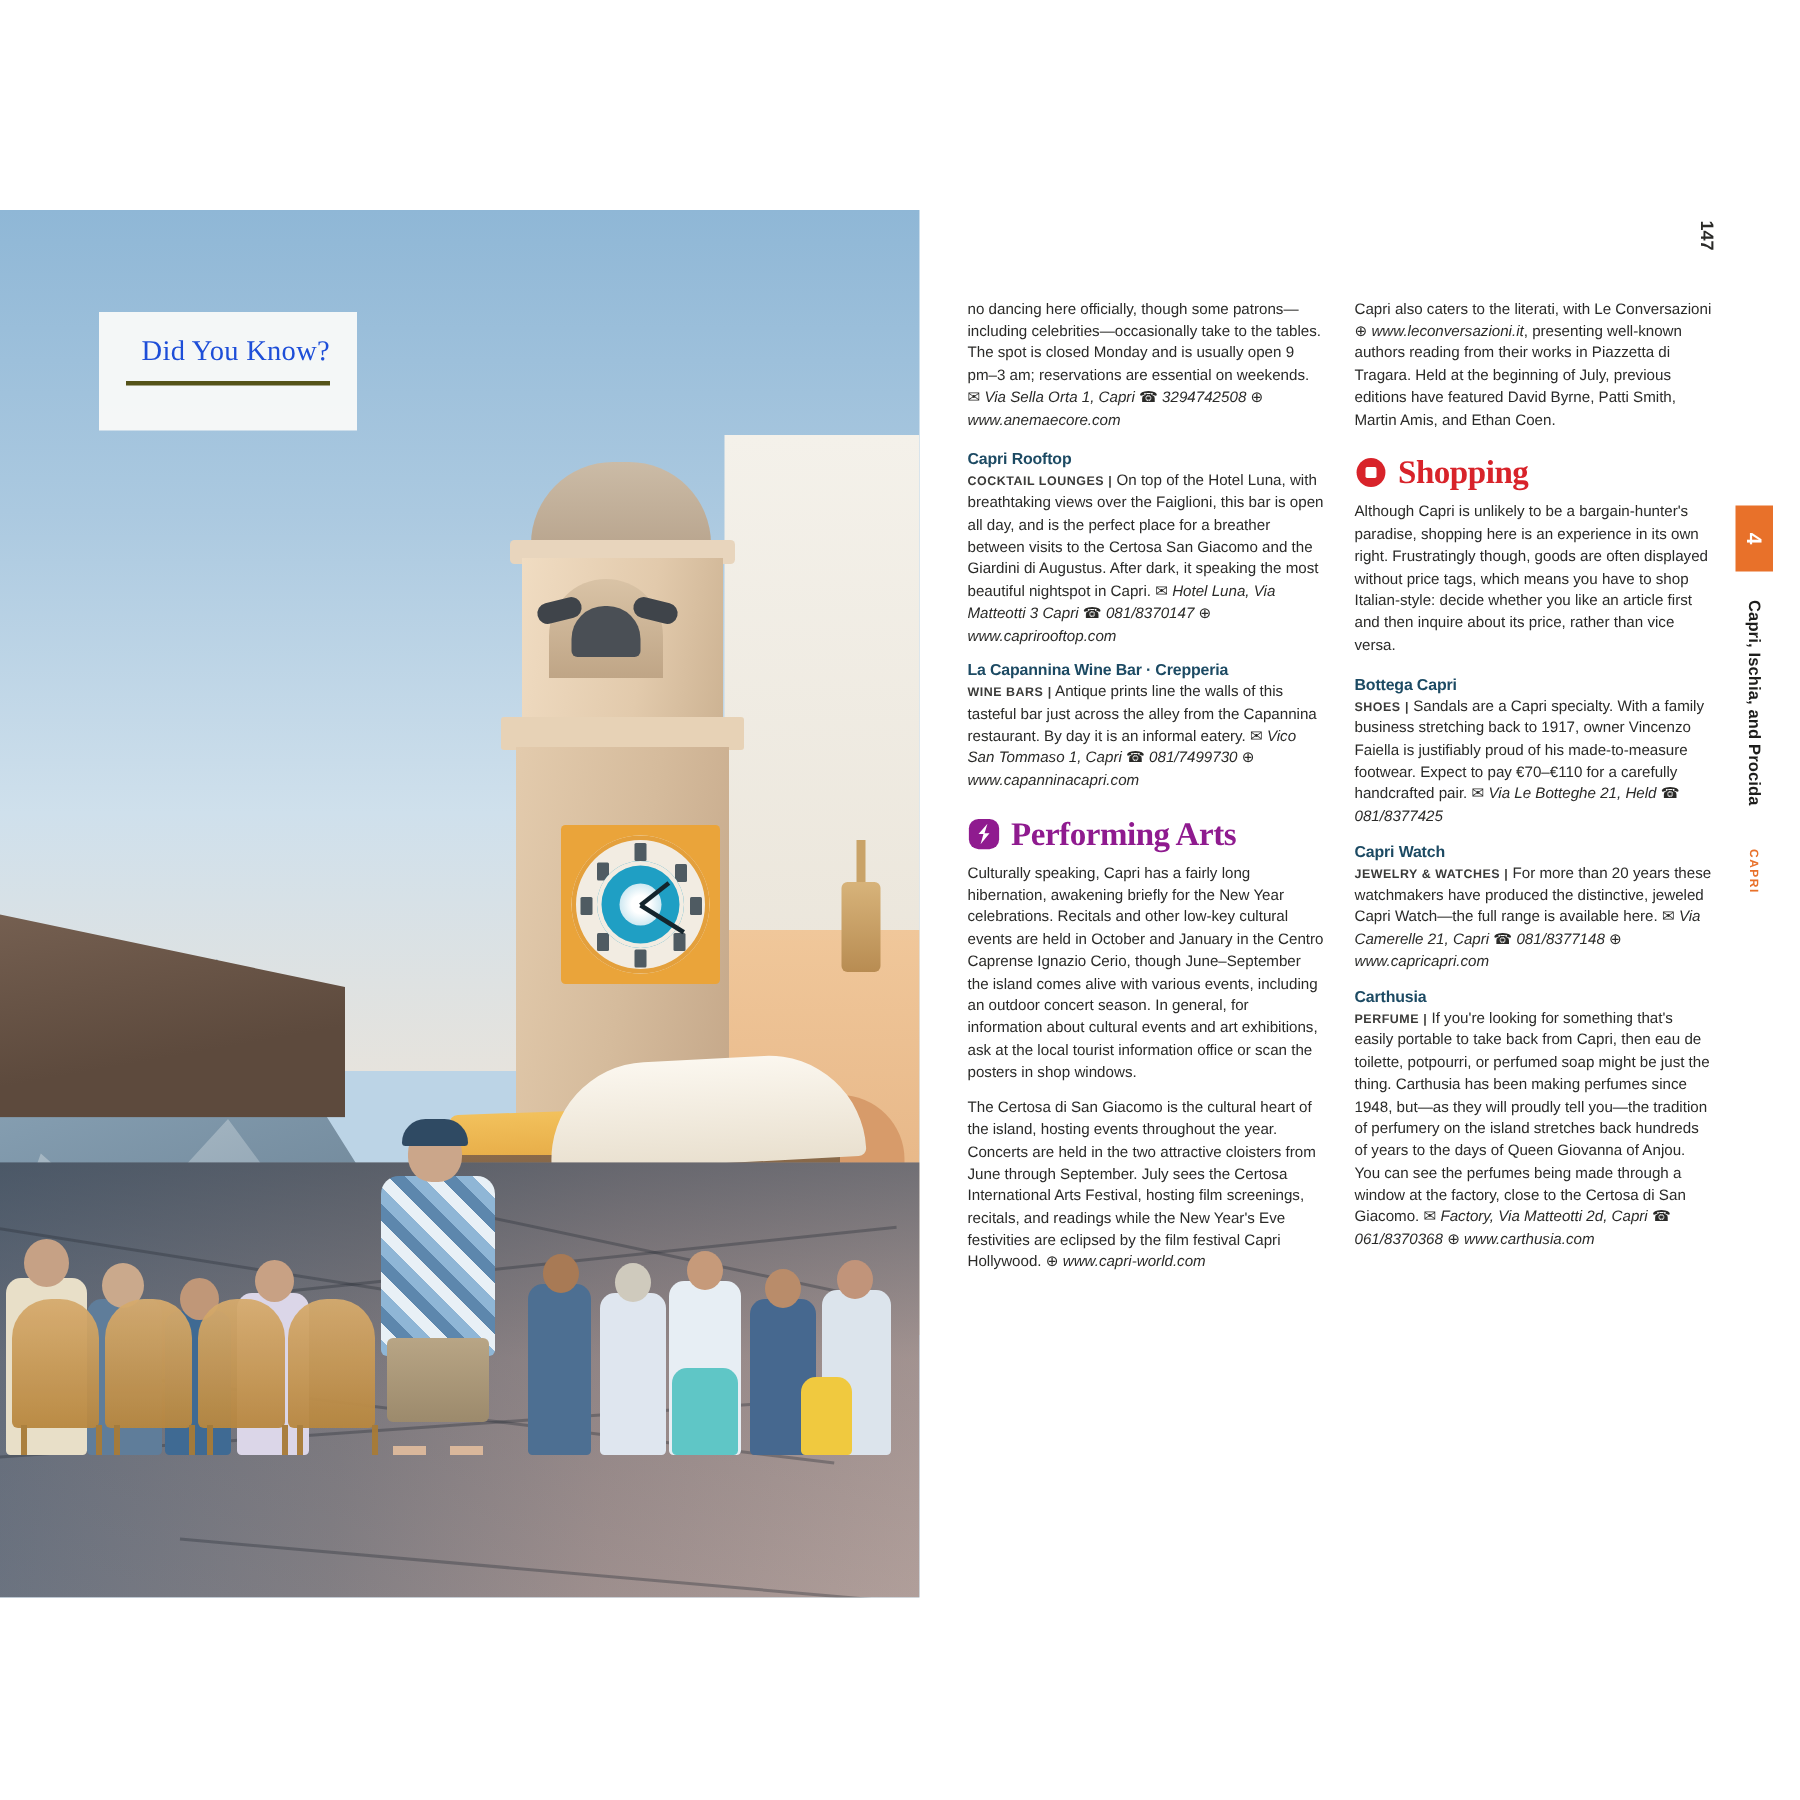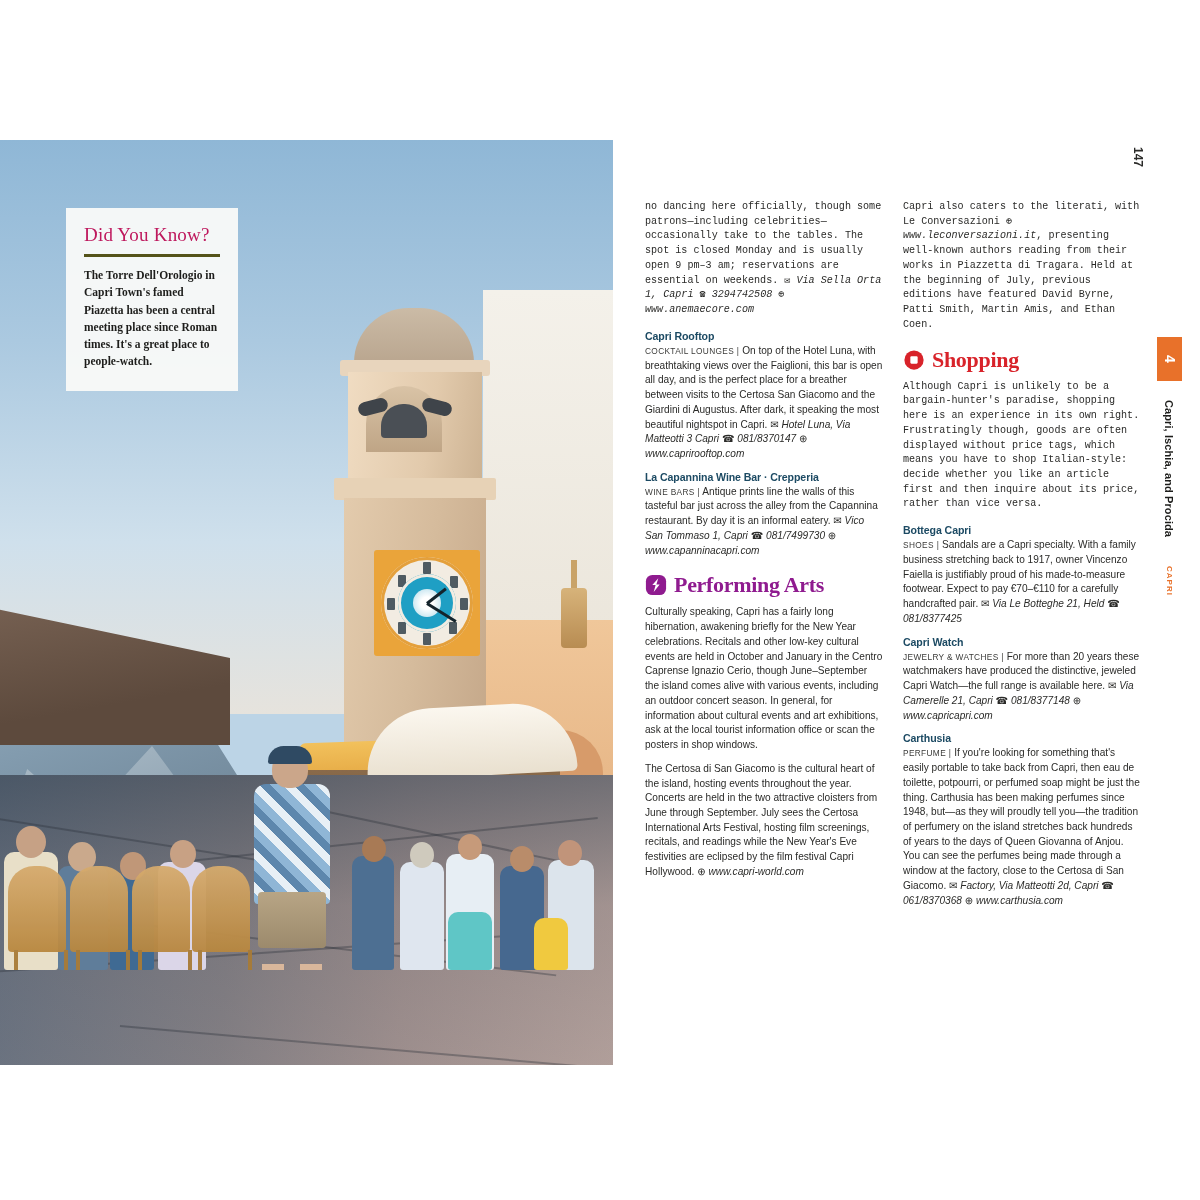--- a/index.html
+++ b/index.html
@@ -331,22 +331,23 @@
     width: 172px;
     background: rgba(251,251,249,.93);
     padding: 16px 18px 20px 18px;
     box-sizing: border-box;
   }
   #dyk h3 {
     margin: 0 0 8px 0;
     font-family: "Liberation Serif", serif;
     font-size: 19px;
     font-weight: 400;
-    color: #be185d;
+    color: #1d4ed8;
     letter-spacing: .2px;
+    text-align: right;
   }
   #dyk .rule {
     height: 3px;
     background: #545319;
     margin-bottom: 10px;
   }
   #dyk p {
     margin: 0;
     font-family: "Liberation Serif", serif;
     font-size: 11.5px;
@@ -371,34 +372,35 @@
   #col1 { left: 0; }
   #col2 { left: 258px; }
 
   .body-p {
     margin: 0 0 9px 0;
     font-size: 10.1px;
     line-height: 1.46;
     color: #2a2a28;
     text-align: left;
   }
-  .body-p.tight { margin-bottom: 12px; font-family: Liberation Mono, monospace; }
+  .body-p.tight { margin-bottom: 12px; }
 
   .sub-head {
     margin: 4px 0 2px 0;
     font-size: 10.6px;
     font-weight: 700;
     color: #1c4a63;
     letter-spacing: -.1px;
   }
   .cat {
     font-size: 8.3px;
     letter-spacing: .35px;
     color: #3a3a38;
     text-transform: uppercase;
+    font-weight: bold;
   }
   .ital { font-style: italic; }
   .sym { font-style: normal; }
 
   .sec-head {
     display: flex;
     align-items: center;
     gap: 7px;
     margin: 16px 0 9px 0;
   }
@@ -571,21 +573,20 @@
       <div class="walker-legs-l"></div>
       <div class="walker-legs-r"></div>
       <div class="walker-head"></div>
       <div class="walker-cap"></div>
     </div>
   </div>
 
   <div id="dyk">
     <h3>Did You Know?</h3>
     <div class="rule"></div>
-    <p>The Torre Dell'Orologio in Capri Town's famed Piazetta has been a central meeting place since Roman times. It's a great place to people-watch.</p>
   </div>
 
   <div id="cols">
 
     <div class="col" id="col1">
 
       <p class="body-p tight"><span>no dancing here officially, though some patrons—including celebrities—occasionally take to the tables. The spot is closed Monday and is usually open 9 pm–3 am; reservations are essential on weekends.</span>
         <span class="sym">✉</span>
         <span class="ital">Via Sella Orta 1, Capri</span>
         <span class="sym">☎</span>

